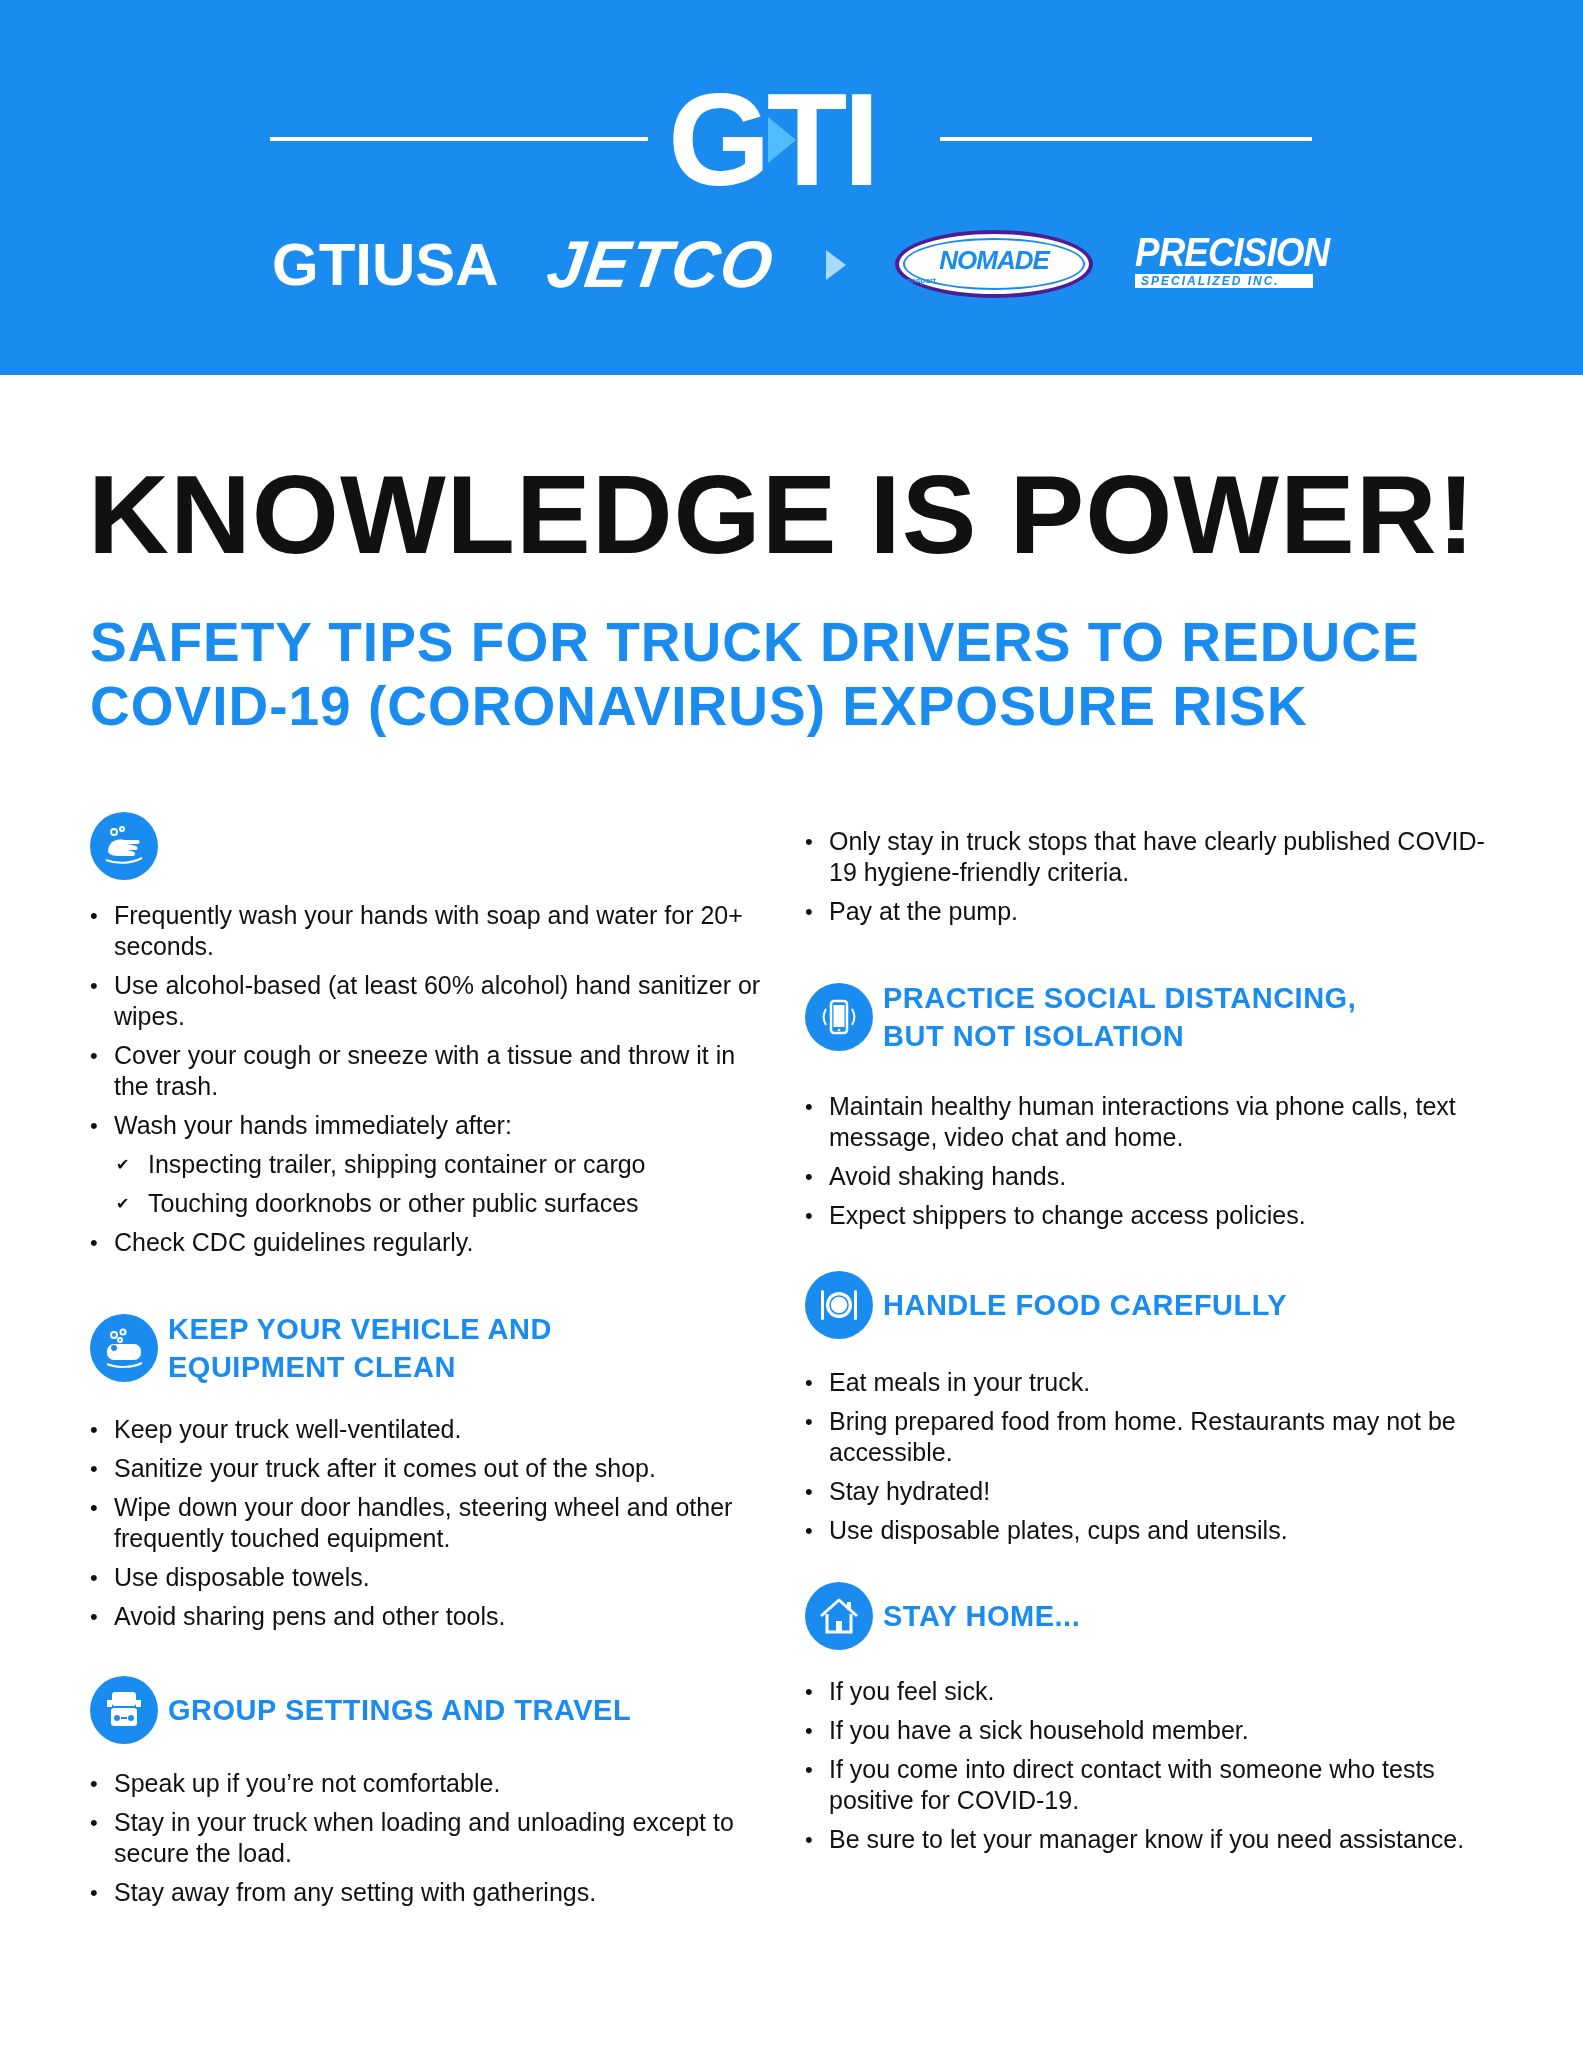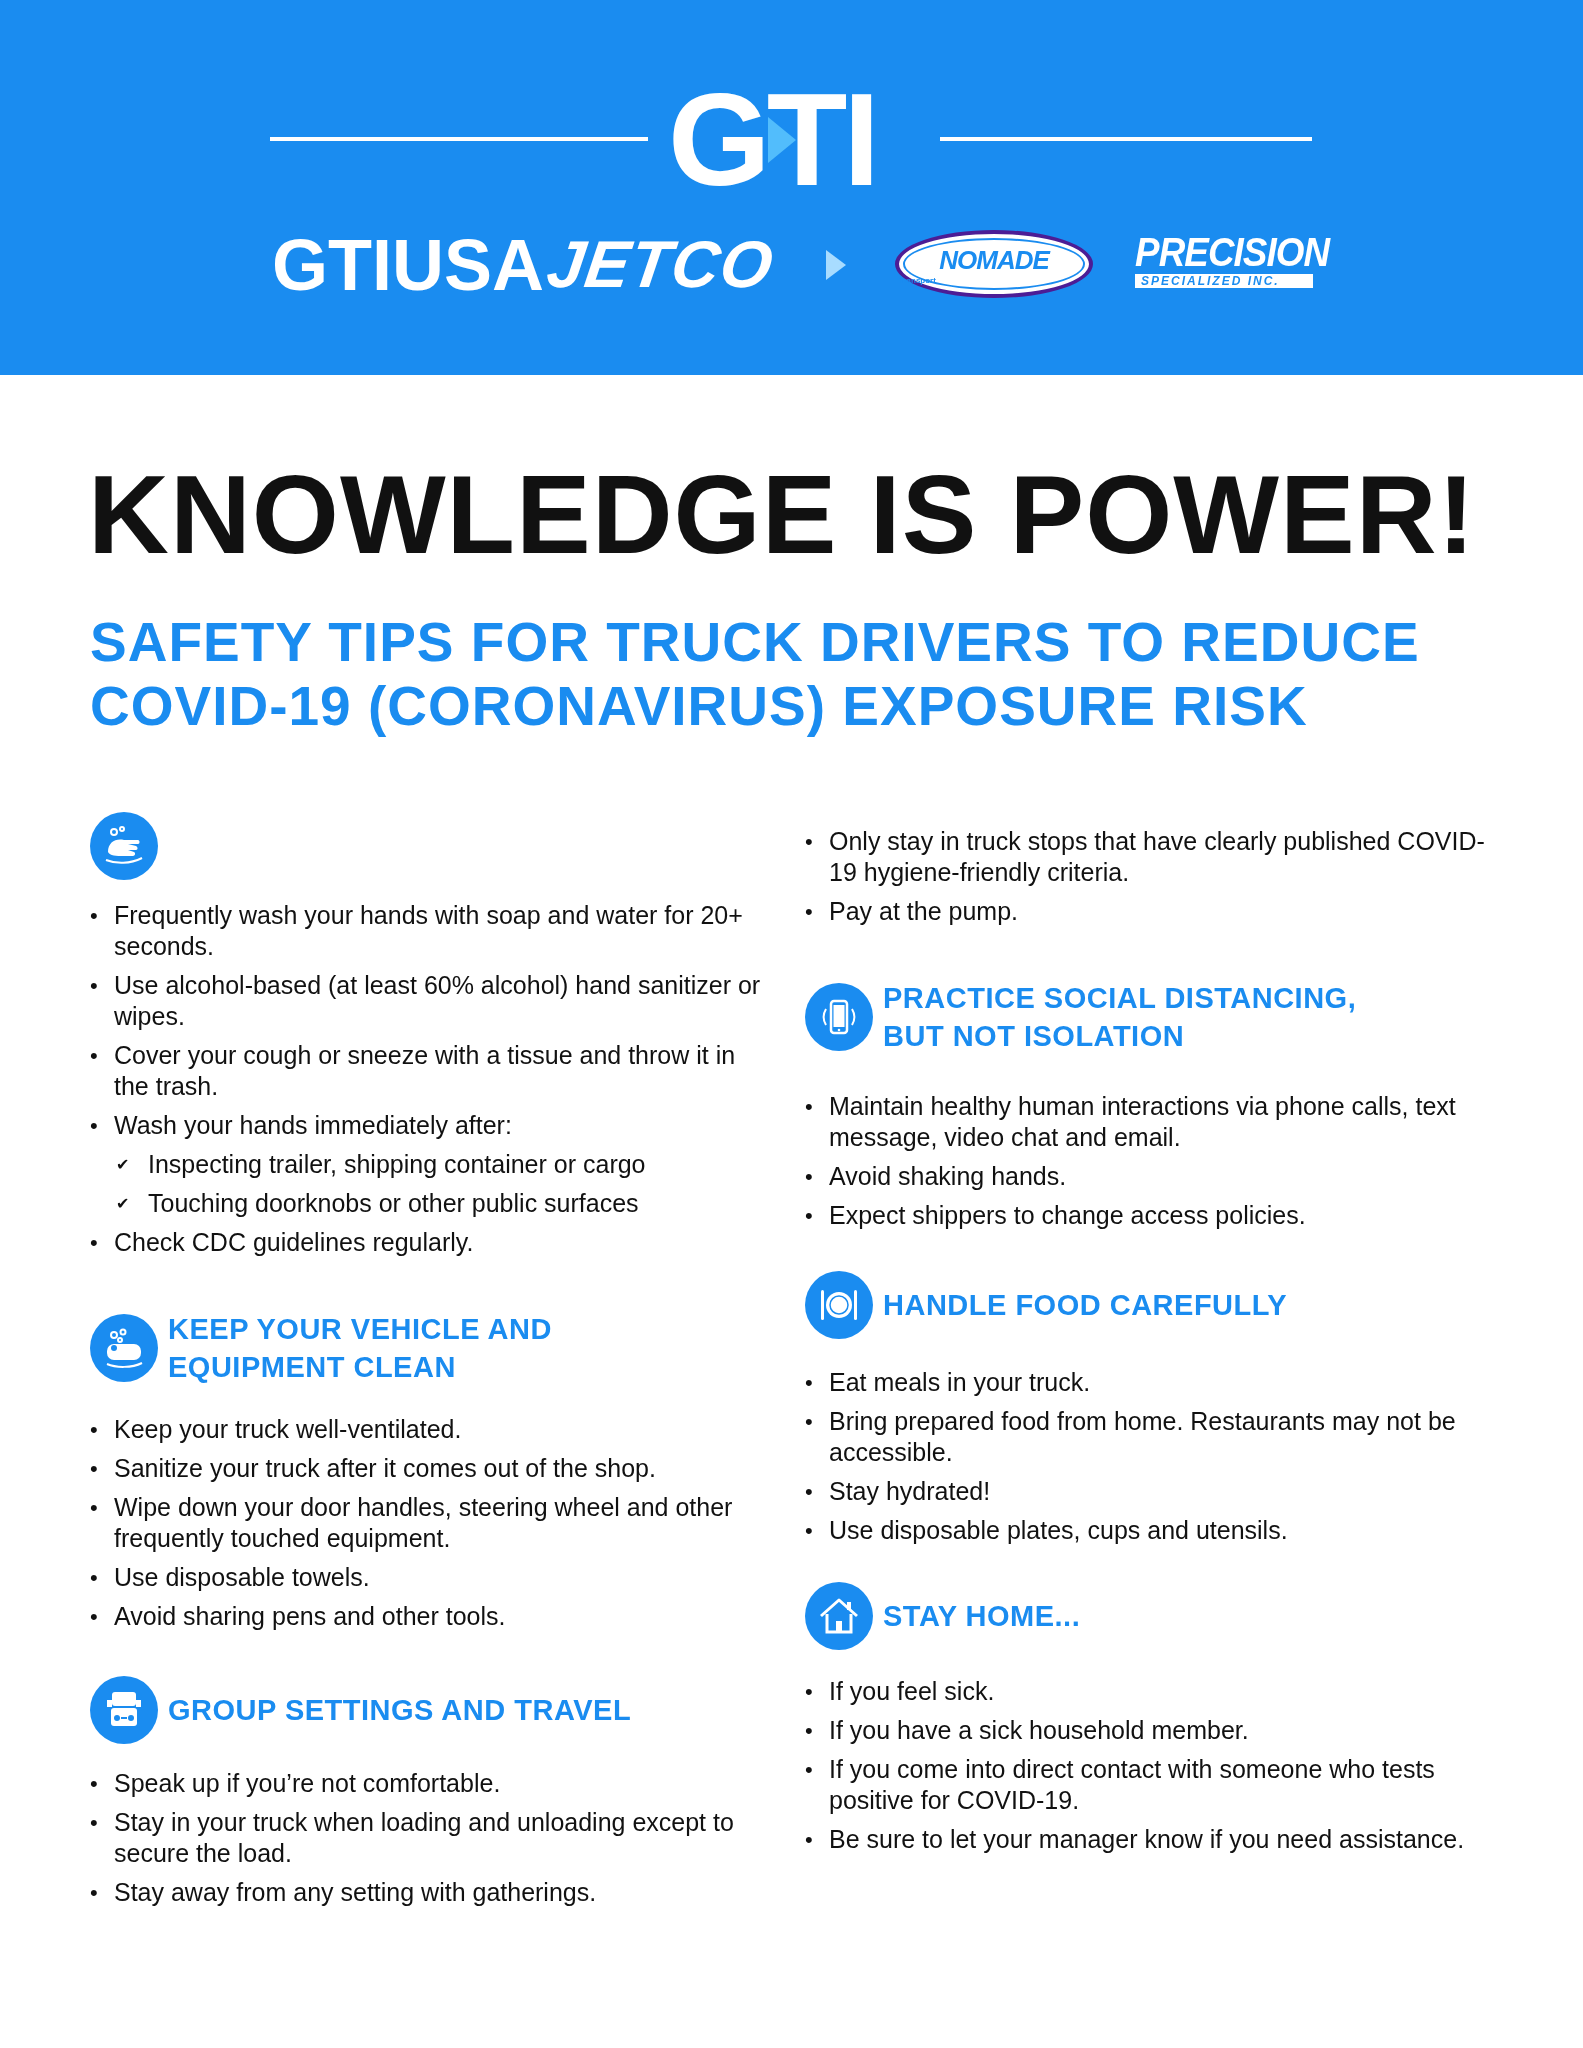--- a/index.html
+++ b/index.html
@@ -32,21 +32,21 @@
     }
 
     .sub-logos {
       position: absolute; left: 0; top: 228px; width: 1583px; height: 80px;
     }
     .sub-logo {
       position: absolute; color: #ffffff; font-weight: 900;
       font-family: "Liberation Sans", sans-serif;
     }
     .logo-gtiusa {
-      left: 272px; top: 6px; font-size: 72px; line-height: 62px; letter-spacing: 0px;
+      left: 272px; top: 6px; font-size: 60px; line-height: 62px; letter-spacing: 0px;
     }
     .logo-jetco {
       left: 548px; top: 4px; font-size: 66px; line-height: 64px; font-style: italic;
       letter-spacing: 1px; transform: skewX(-8deg);
     }
     .jetco-arrow {
       position: absolute; left: 826px; top: 22px; width: 0; height: 0;
       border-top: 15px solid transparent; border-bottom: 15px solid transparent;
       border-left: 20px solid #a8dcff;
     }
@@ -262,21 +262,21 @@
           <path d="M9 14 C6 19 6 25 9 30" stroke="#fff" stroke-width="2" fill="none"></path>
           <path d="M35 14 C38 19 38 25 35 30" stroke="#fff" stroke-width="2" fill="none"></path>
         </svg>
       </div>
       <div class="sec-title">
         <div>PRACTICE SOCIAL DISTANCING,</div>
         <div>BUT NOT ISOLATION</div>
       </div>
     </div>
     <ul class="bullets">
-      <li>Maintain healthy human interactions via phone calls, text message, video chat and email.</li>
+      <li>Maintain healthy human interactions via phone calls, text message, video chat and home.</li>
       <li>Avoid shaking hands.</li>
       <li>Expect shippers to change access policies.</li>
     </ul>
   </div>
 
   <div class="section s-food">
     <div class="sec-head">
       <div class="sec-icon">
         <svg width="44" height="44" viewBox="0 0 44 44">
           <circle cx="22" cy="22" r="13" fill="#fff"></circle>

